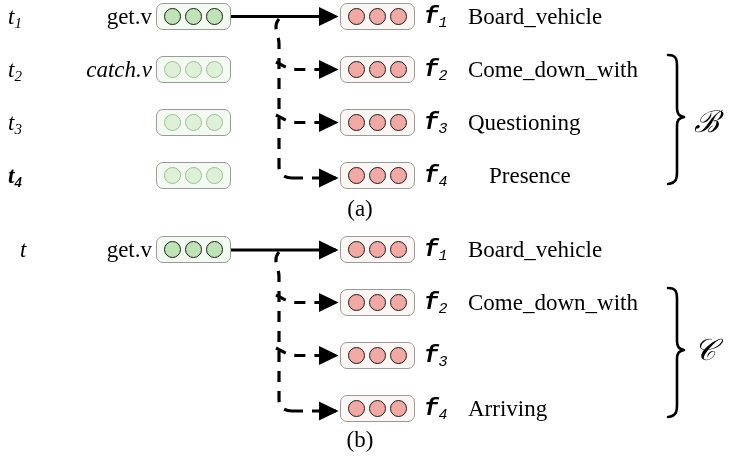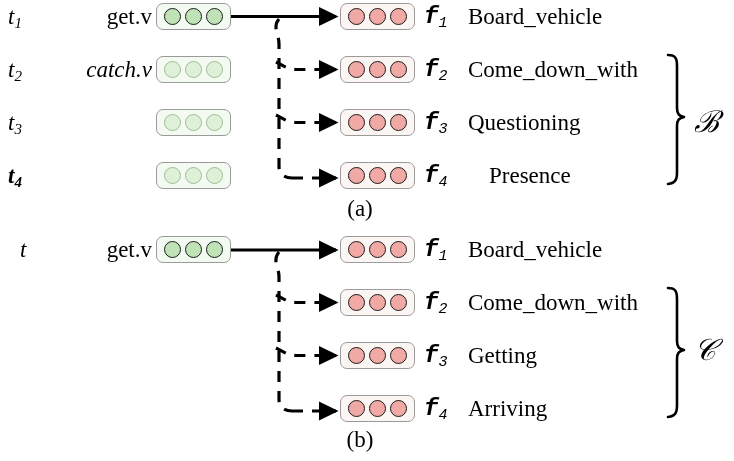--- a/index.html
+++ b/index.html
@@ -205,21 +205,20 @@
 
   <div class="row" style="top:110px;">
     <div class="vecbox red" style="left:340px;top:1px;">
       <span class="dot"></span>
       <span class="dot"></span>
       <span class="dot"></span>
     </div>
     <div class="flabel" style="left:424px;">
       <span>f</span><span class="sub">3</span>
     </div>
-    <div class="frame" style="left:468px;">Getting</div>
   </div>
 
   <div class="row" style="top:163px;">
     <div class="vecbox red" style="left:340px;top:1px;">
       <span class="dot"></span>
       <span class="dot"></span>
       <span class="dot"></span>
     </div>
     <div class="flabel" style="left:424px;">
       <span>f</span><span class="sub">4</span>

